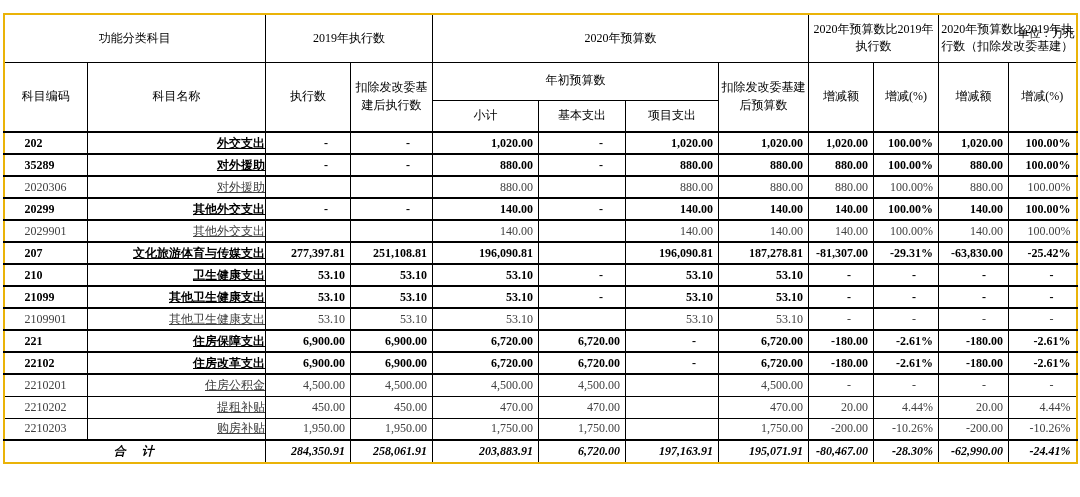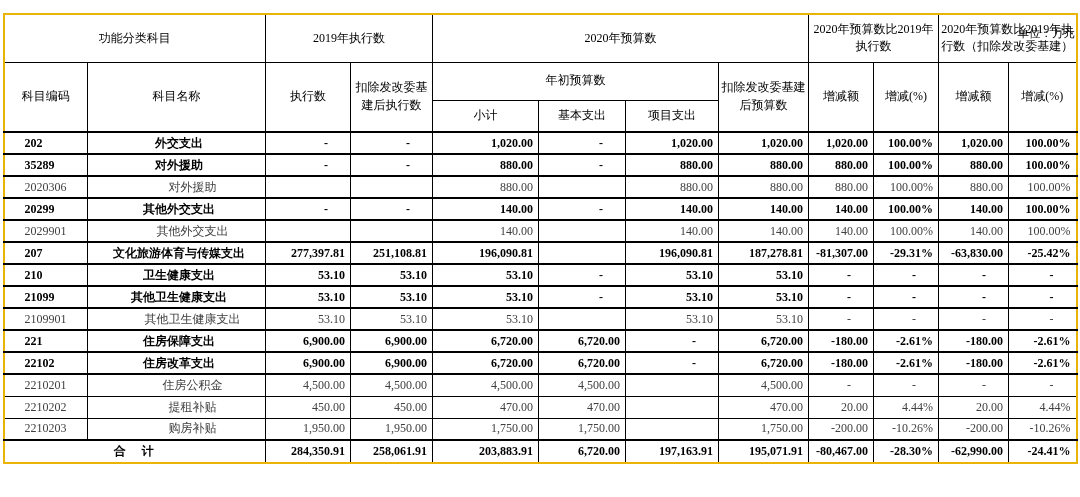--- a/index.html
+++ b/index.html
@@ -42,27 +42,27 @@
     padding: 1px 2px;
     line-height: 1.45;
   }
   tr.h1 { height: 48px; }
   tr.h2 { height: 38px; }
   tr.h3 { height: 32px; }
   .nowrap { white-space: nowrap; text-align: center; }
   tbody tr { height: 22px; }
   tbody td { font-size: 12px; padding: 0; vertical-align: middle; }
   td.code { text-align: left; padding-left: 20px; font-size: 12px; }
-  td.name { text-align: center; padding-left: 5px; }
+  td.name { text-align: right; padding-left: 5px; text-decoration: underline; }
   td.num  { text-align: right; padding-right: 5px; }
   td.num.dash { padding-right: 22px; }
   tr.summary td { font-weight: bold; border-top-width: 2px; border-bottom-width: 2px; }
   tr.detail td { color: #404040; }
   tr.detail td.name { padding-left: 32px; }
-  tr.total td { font-weight: bold; border-top-width: 2px; }
+  tr.total td { font-weight: bold; border-top-width: 2px; font-style: italic; }
   tr.total { height: 23px; }
   td.total-label { text-align: center; letter-spacing: 2px; }
 </style>
 </head>
 <body>
 
 <div class="page">
   <div class="unit">单位：万元</div>
 
   <table class="budget">

